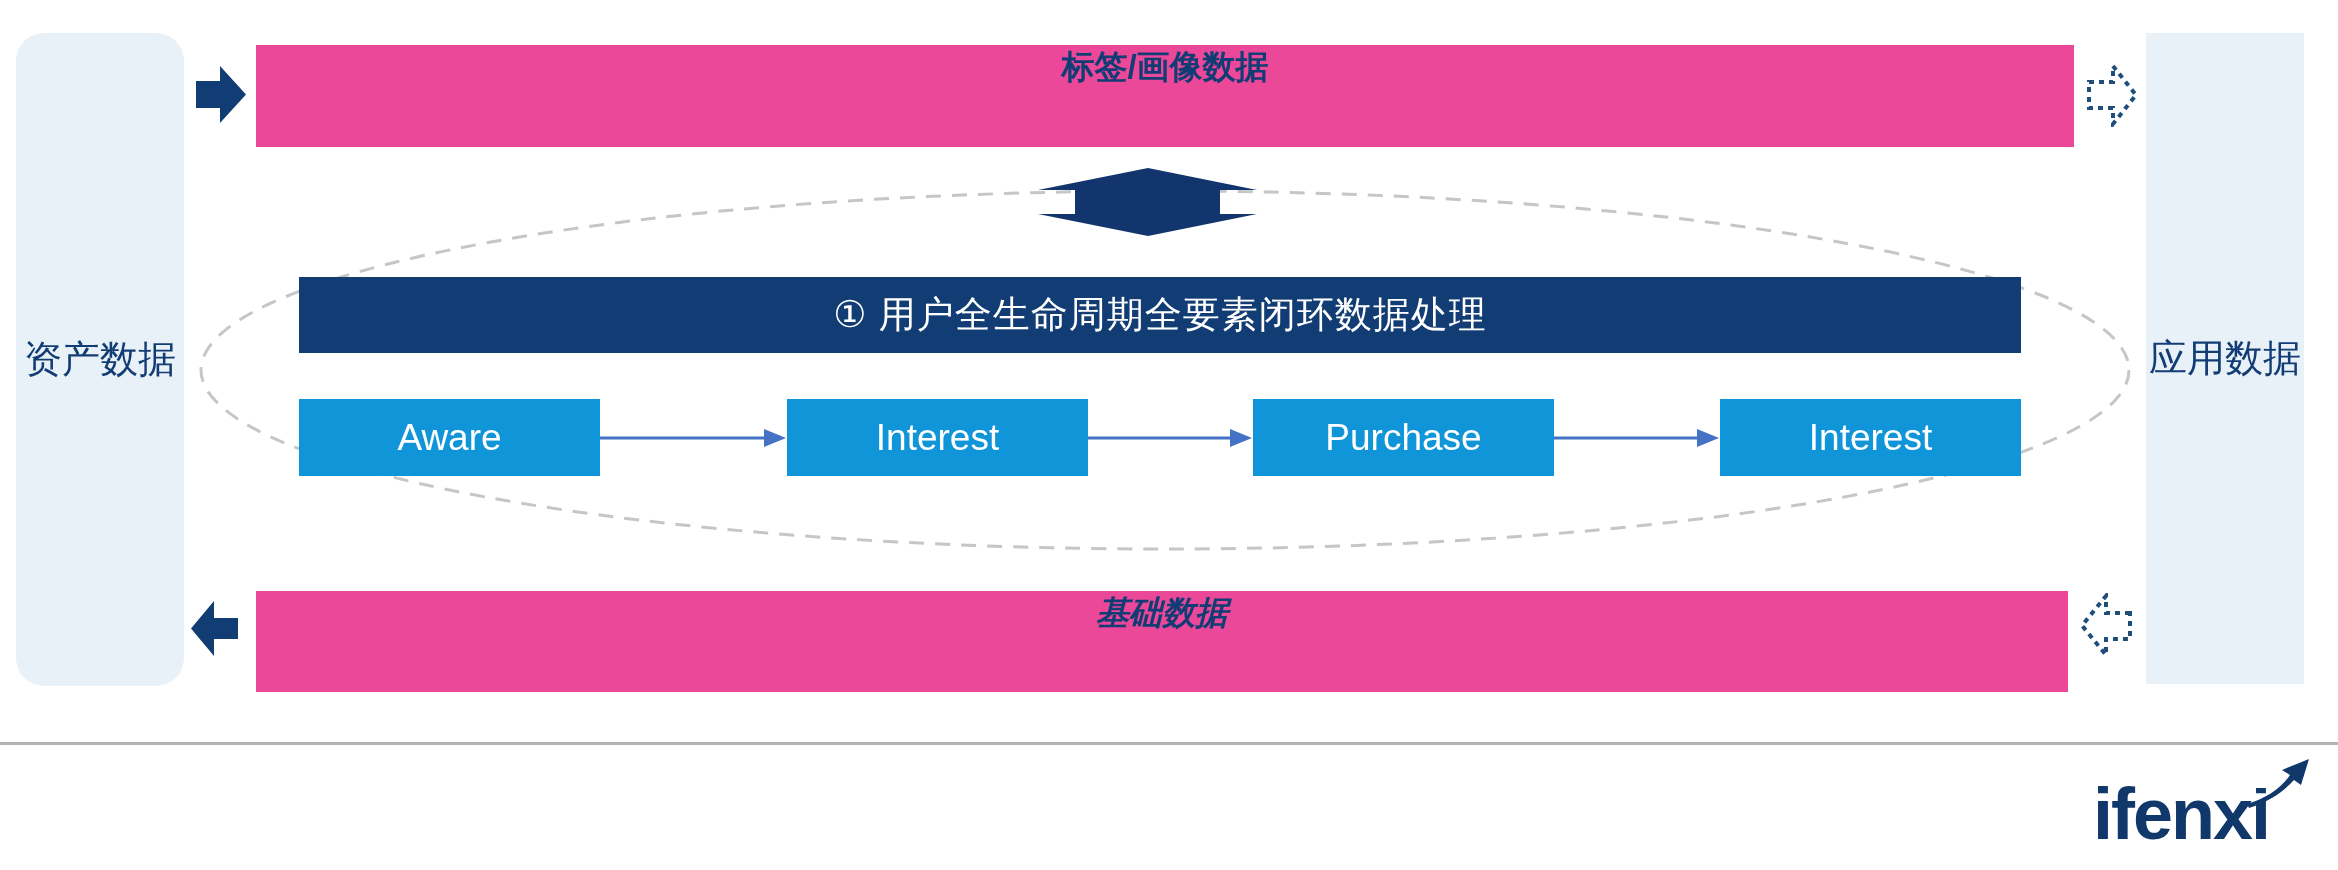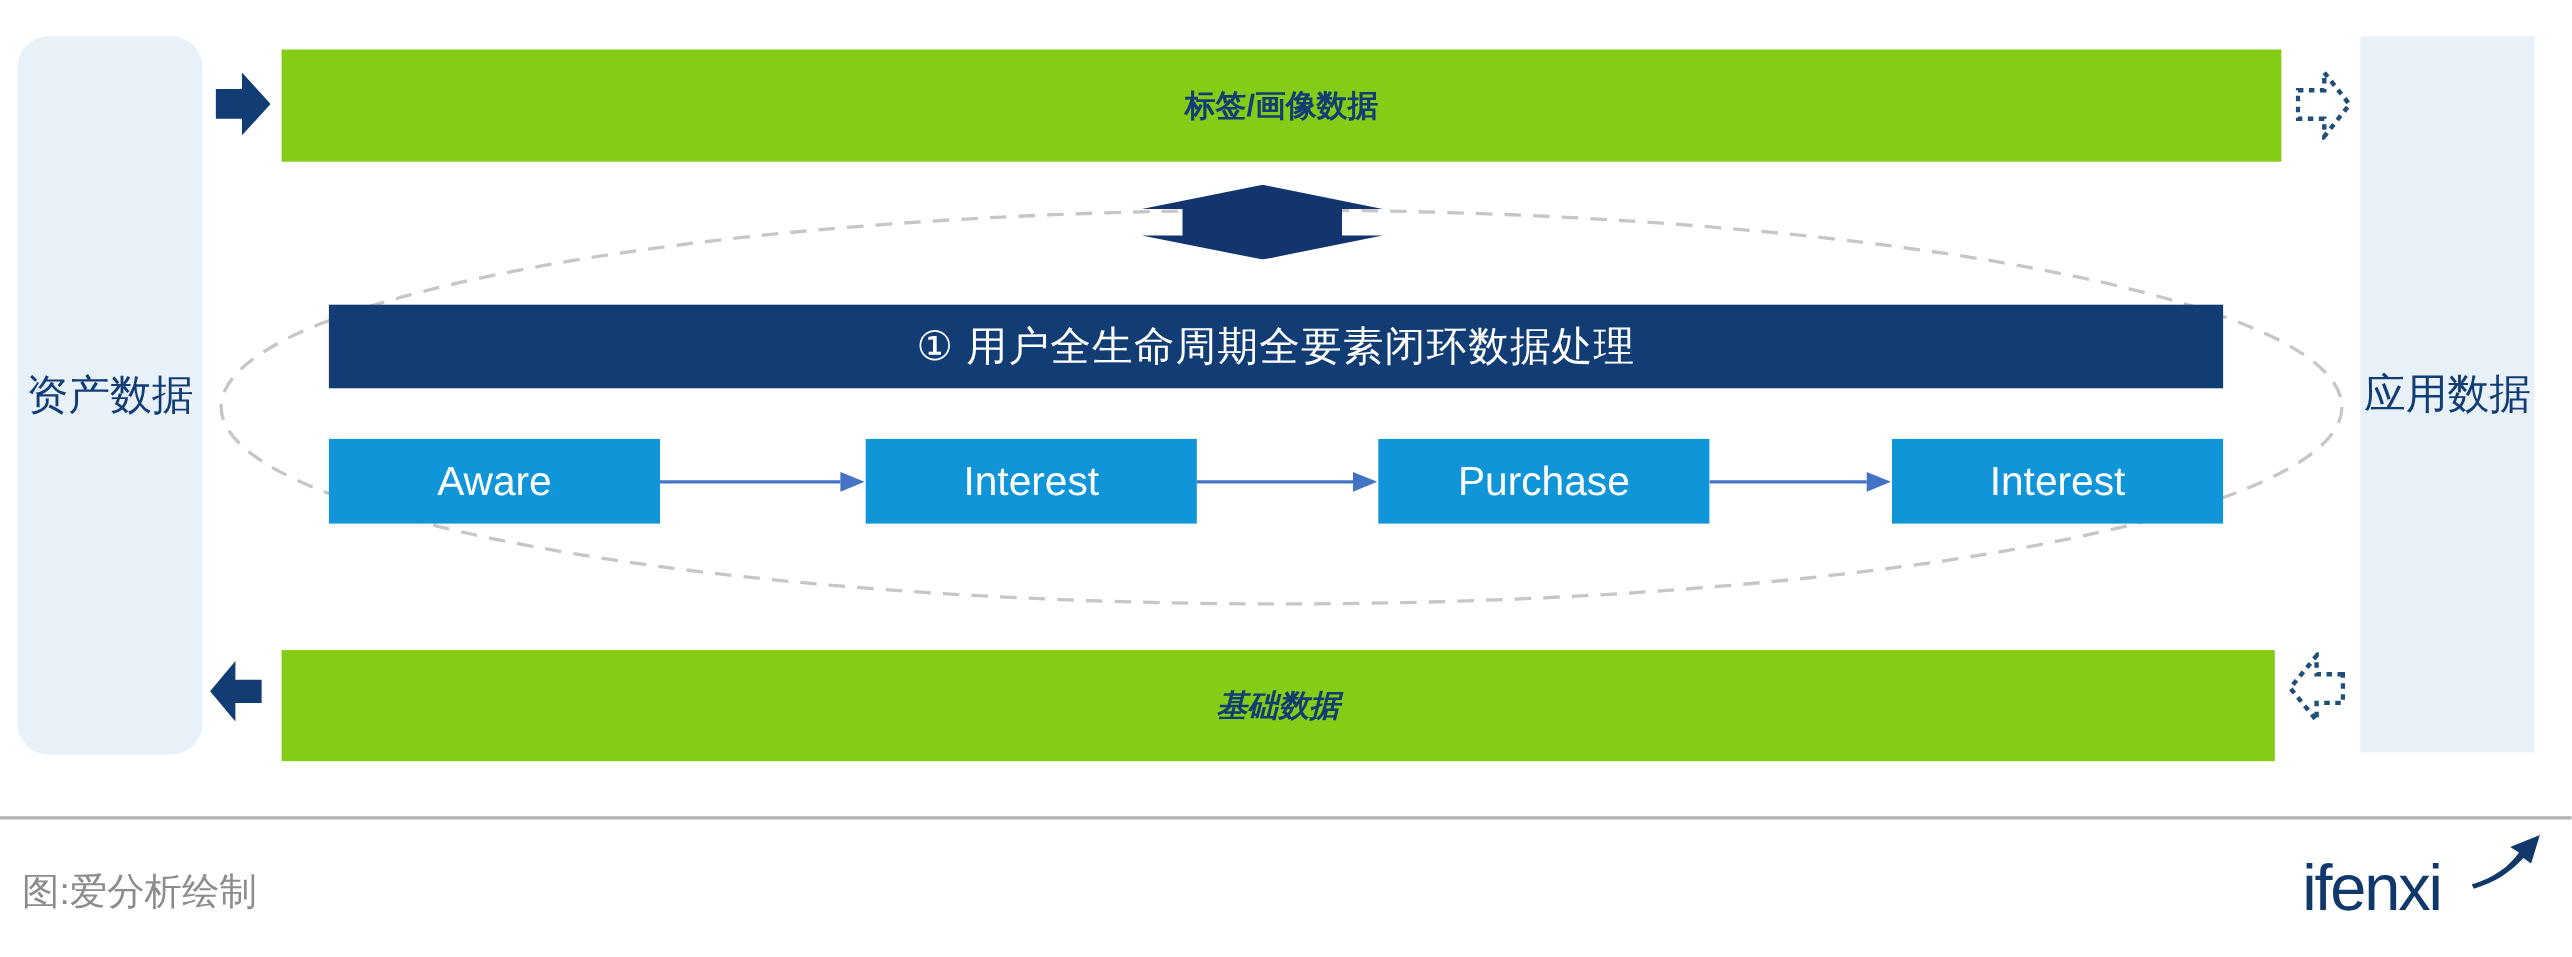--- a/index.html
+++ b/index.html
@@ -6,35 +6,35 @@
   #canvas{
     position:relative;width:2338px;height:870px;background:#ffffff;
     font-family:"Liberation Sans","DejaVu Sans",sans-serif;overflow:hidden;
   }
   .abs{position:absolute;}
   .panel{
     background:#e9f1f8;color:#123c74;font-size:38px;
     display:flex;align-items:center;justify-content:center;
   }
   .hbar{
-    background:#84cc16;color:#123c74;font-size:28px;font-weight:700;
-    display:flex;align-items:center;justify-content:center;
+    background:#ec4899;color:#123c74;font-size:33px;font-weight:700;
+    display:flex;justify-content:center;
   }
   .band{
     background:#113c74;color:#ffffff;font-size:37px;
     display:flex;align-items:center;justify-content:center;
     letter-spacing:1px;
   }
   .stage{
     background:#1095d9;color:#ffffff;font-size:37px;
     display:flex;align-items:center;justify-content:center;
   }
   .caption{color:#8c8c8c;font-size:34px;}
   .logo-text{
-    color:#11386b;font-size:59px;font-weight:400;line-height:1;
+    color:#11386b;font-size:72px;font-weight:700;line-height:1;
     letter-spacing:-2px;
   }
   .divider{background:#b3b3b3;}
   svg{display:block;}
 </style>
 </head>
 <body>
 
 <div id="canvas">
 
@@ -103,21 +103,20 @@
     <line x1="0" y1="14" x2="142" y2="14" stroke="#4472c4" stroke-width="3"></line>
     <polygon points="142,5 164,14 142,23" fill="#4472c4"></polygon>
   </svg>
   <svg class="abs" style="left:1554px;top:424px;" width="166" height="28" viewBox="0 0 166 28">
     <line x1="0" y1="14" x2="143" y2="14" stroke="#4472c4" stroke-width="3"></line>
     <polygon points="143,5 165,14 143,23" fill="#4472c4"></polygon>
   </svg>
 
   <div class="abs divider" style="left:0px;top:742px;width:2338px;height:3px;"></div>
 
-  <div class="abs caption" style="left:20px;top:788px;">图:爱分析绘制</div>
 
   <div class="abs" style="left:2093px;top:770px;width:230px;height:90px;">
     <span class="logo-text abs" style="left:0px;top:8px;">ifenxi</span>
     <svg class="abs" style="left:152px;top:-12px;" width="66" height="52" viewBox="0 0 66 52">
       <rect x="-10" y="0" width="44" height="30" fill="#ffffff"></rect>
       <path d="M2,46 C22,40 36,30 45,17 L37,12 L64,1 L56,27 L49,22 C38,34 24,44 4,50 Z" fill="#11386b"></path>
     </svg>
   </div>
 
 </div>

